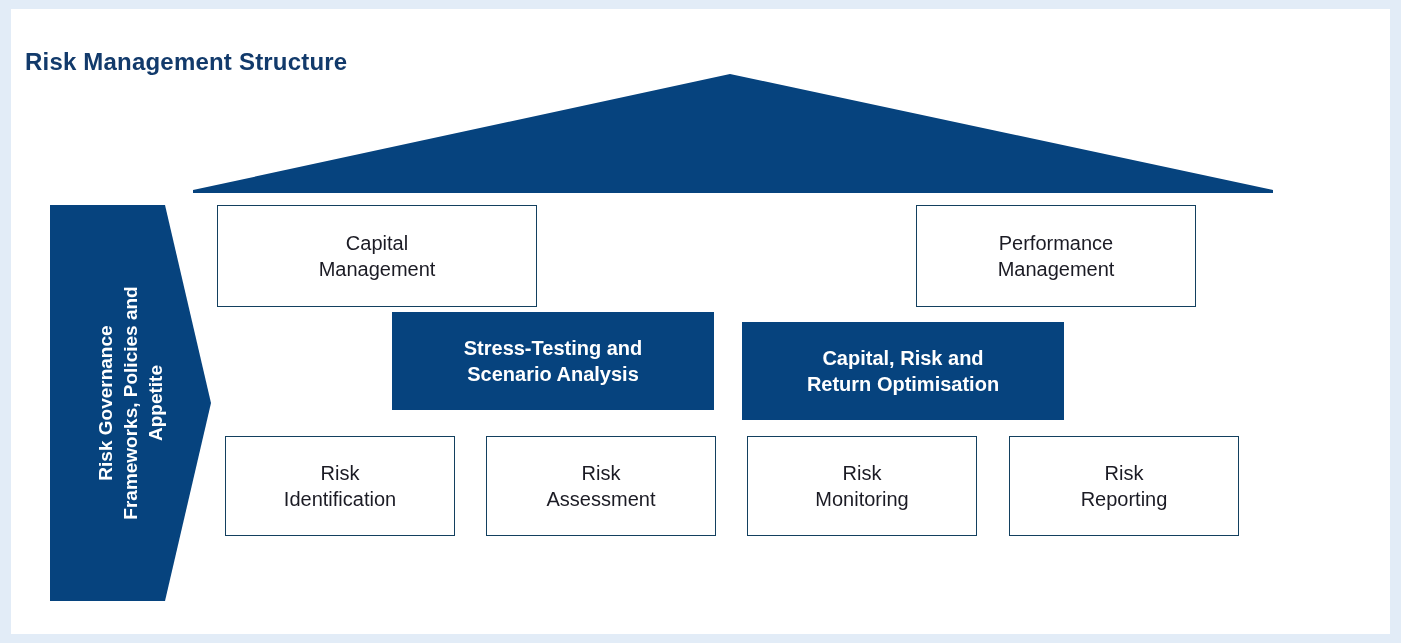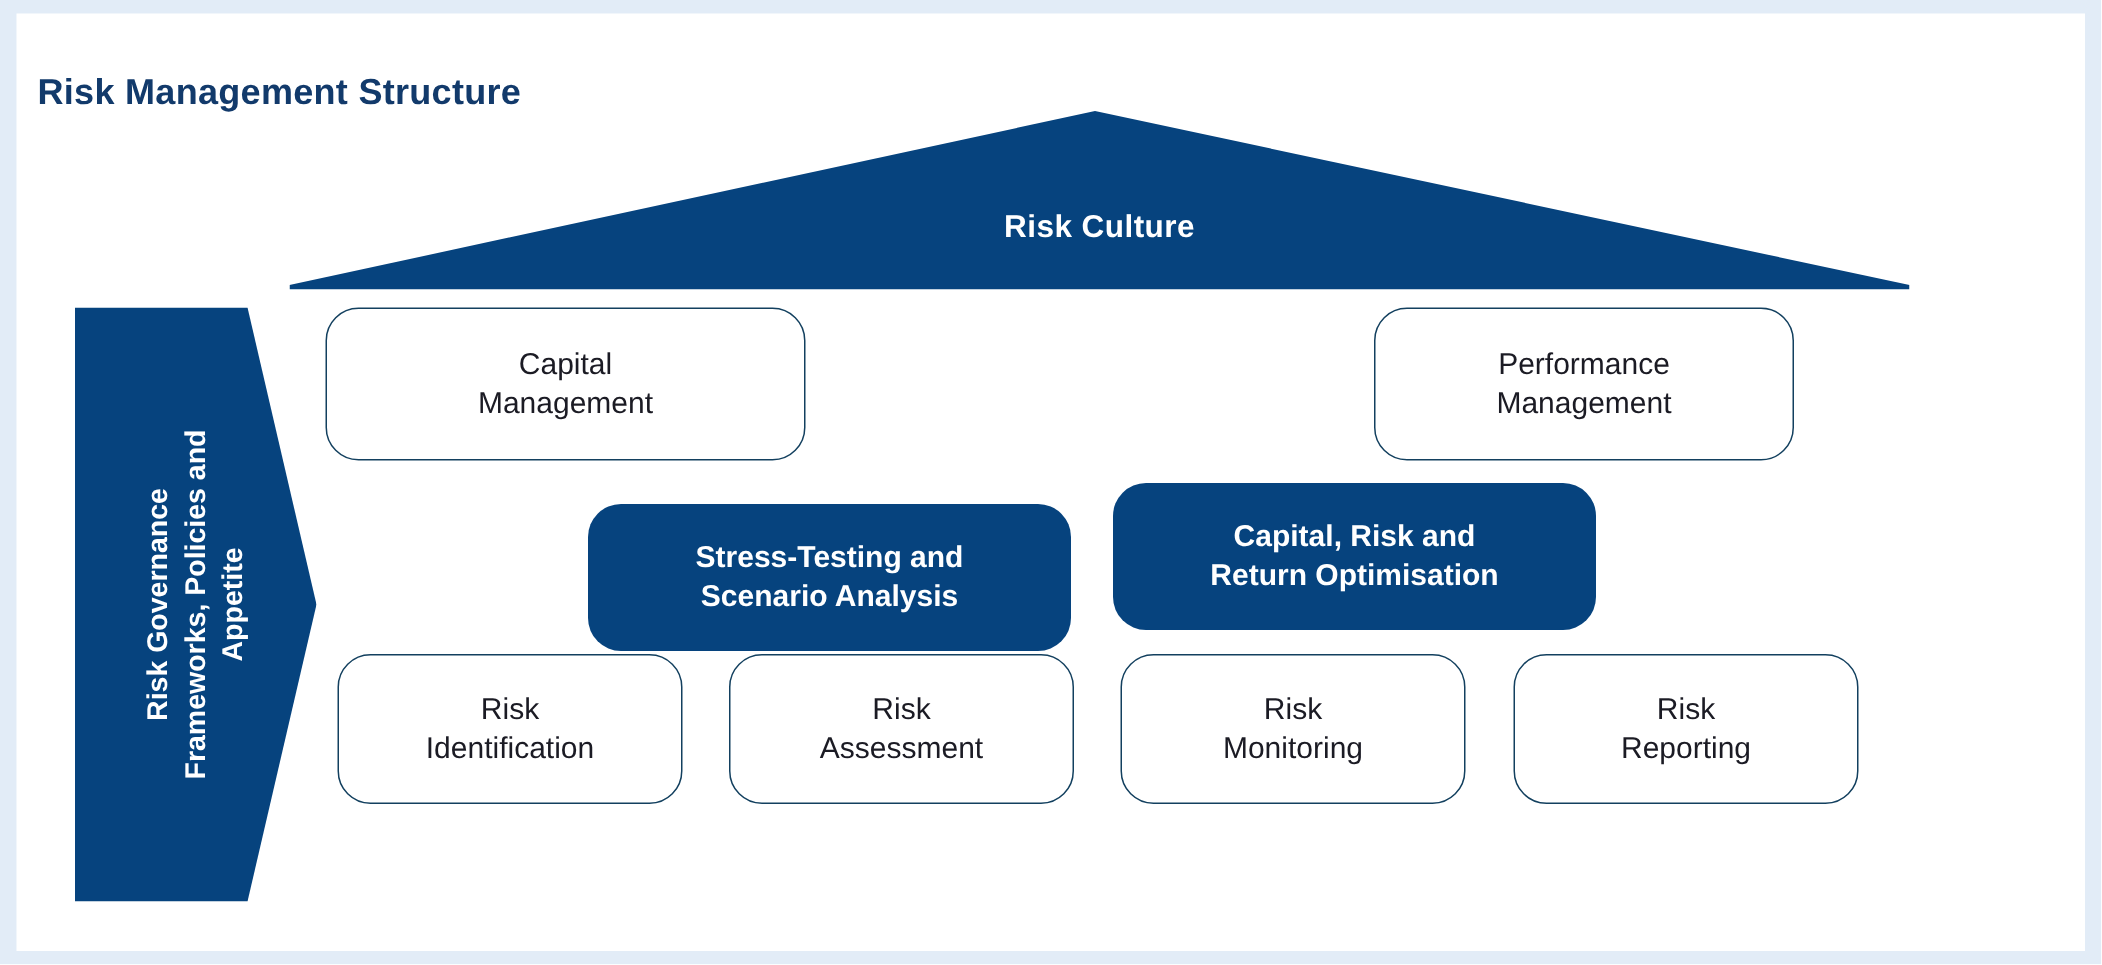--- a/index.html
+++ b/index.html
@@ -103,21 +103,20 @@
   
   .node {
     position: absolute;
     box-sizing: border-box;
     display: flex;
     align-items: center;
     justify-content: center;
     text-align: center;
     line-height: 1.3;
     white-space: pre-line;
-    border-radius: 22px;
   }
   .node-outline {
     background: #ffffff;
     border: 1.6px solid #13405f;
     color: #1b1b24;
     font-size: 20px;
     font-weight: 400;
   }
   .node-filled {
     background: #06437e;
@@ -126,21 +125,21 @@
     font-size: 20px;
     font-weight: 600;
   }
 
   
   #node-capital-management   { left: 217px;  top: 205px; width: 320px; height: 102px; }
   #node-strategic-planning   { left: 567px;  top: 205px; width: 321px; height: 102px; }
   #node-performance-mgmt     { left: 916px;  top: 205px; width: 280px; height: 102px; }
 
   
-  #node-stress-testing       { left: 392px;  top: 336px; width: 322px; height: 98px; }
+  #node-stress-testing       { left: 392px;  top: 312px; width: 322px; height: 98px; }
   #node-capital-risk-return  { left: 742px;  top: 322px; width: 322px; height: 98px; text-align: center; }
 
   
   #node-risk-identification  { left: 225px;  top: 436px; width: 230px; height: 100px; }
   #node-risk-assessment      { left: 486px;  top: 436px; width: 230px; height: 100px; }
   #node-risk-monitoring      { left: 747px;  top: 436px; width: 230px; height: 100px; }
   #node-risk-reporting       { left: 1009px; top: 436px; width: 230px; height: 100px; }
 
   
   #node-foundation {
@@ -161,21 +160,20 @@
   <div id="frame-inner"></div>
 
   <div id="canvas">
 
     <div id="page-title">Risk Management Structure</div>
 
     <div id="roof-wrap">
       <svg id="roof-svg" width="1080" height="119" viewBox="0 0 1080 119">
         <polygon points="537,0 1080,116 1080,119 0,119 0,116" fill="#06437e"></polygon>
       </svg>
-      <div id="roof-label">Risk Culture</div>
     </div>
 
     <div id="left-pillar">
       <svg id="left-pillar-svg" width="161" height="396" viewBox="0 0 161 396">
         <polygon points="0,0 115,0 161,198 115,396 0,396" fill="#06437e"></polygon>
       </svg>
       <div id="left-pillar-label">Risk Governance
 Frameworks, Policies and
 Appetite</div>
     </div>

